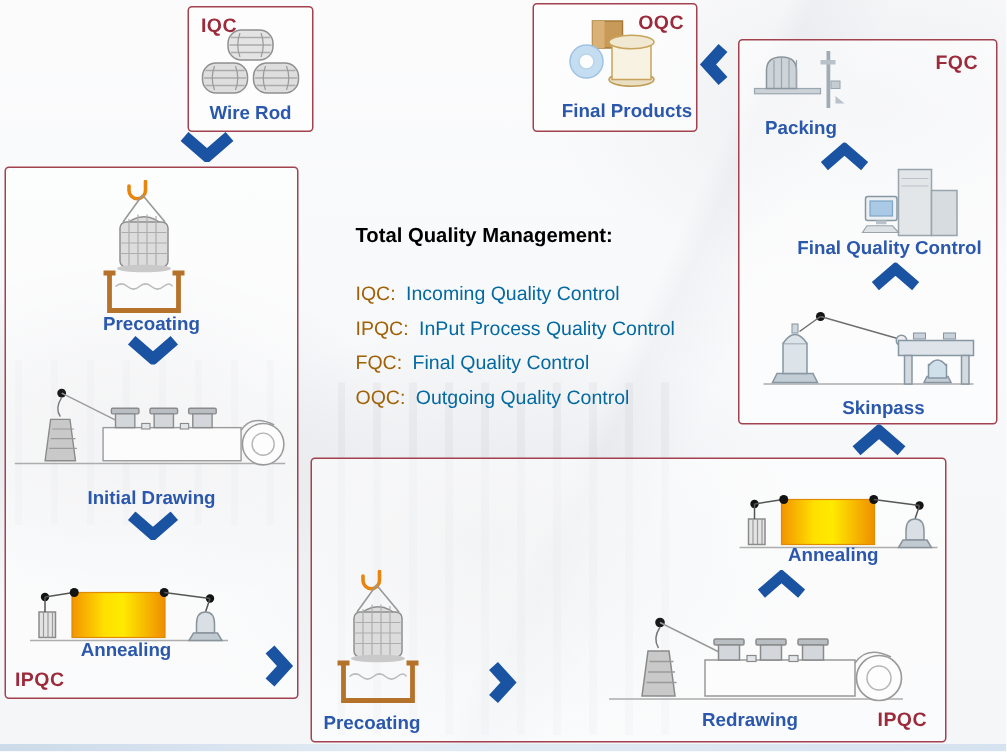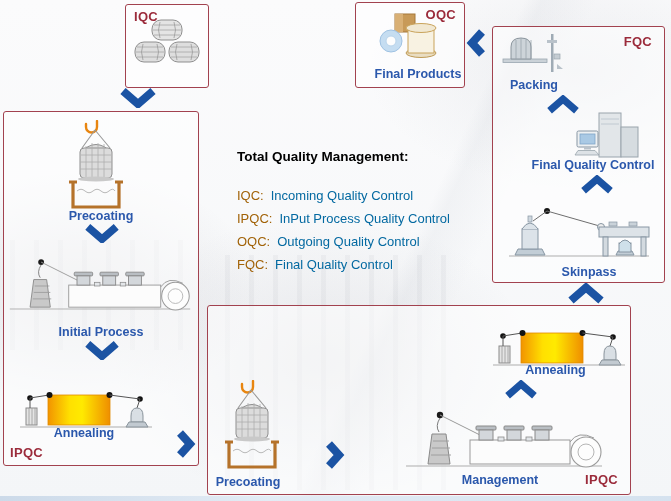--- a/index.html
+++ b/index.html
@@ -51,20 +51,21 @@
           <rect x="35" y="24" width="30" height="20" rx="9"></rect>
         </g>
         <g stroke="#ABABAB" stroke-width="0.9" fill="none">
           <path d="M3 29 h26 M2 34 h28 M3 39 h26 M37 29 h26 M36 34 h28 M37 39 h26"></path>
         </g>
         <rect x="18" y="2" width="30" height="20" rx="9" fill="#E4E4E4" stroke="#8F8F8F"></rect>
         <path d="M20 7 h26 M19 12 h28 M20 17 h26" stroke="#ABABAB" stroke-width="0.9" fill="none"></path>
         <path d="M9 26 q-3 8 0 16 M23 26 q3 8 0 16 M43 26 q-3 8 0 16 M57 26 q3 8 0 16 M26 4 q-3 8 0 16 M40 4 q3 8 0 16" stroke="#9A9A9A" stroke-width="0.8" fill="none"></path>
       </svg>
     </div>
+    <span class="step" style="left:0;right:0;bottom:5px;">Wire Rod</span>
   </div>
 
   <div class="chev" style="left:119px;top:88px;">
     <svg width="38" height="20" viewBox="0 0 38 20">
         <path d="M4 3 L19 16 L34 3" fill="none" stroke="#1B53A3" stroke-width="8"></path>
       </svg>
   </div>
 
   <div class="qbox" style="left:355px;top:2px;width:110px;height:86px;padding-left:12px;">
     <span class="tag" style="right:8px;top:4px;">OQC</span>
@@ -193,21 +194,21 @@
         </g>
         <g fill="#E3E6E9" stroke="#8A8A8A" stroke-width="0.8">
           <rect x="94" y="27" width="6" height="4"></rect>
             <rect x="122" y="27" width="6" height="4"></rect>
         </g>
         <circle cx="182" cy="42" r="15" fill="#FDFDFD" stroke="#9A9A9A" stroke-width="1.1"></circle>
         <circle cx="182" cy="42" r="8" fill="none" stroke="#B5B5B5"></circle>
         <path d="M166 32 q8 -12 24 -4" stroke="#9A9A9A" fill="none"></path>
       </svg>
     </div>
-    <span class="step" style="left:0;right:0;top:213px;">Initial Process</span>
+    <span class="step" style="left:0;right:0;top:213px;">Initial Drawing</span>
 
     <div class="icon" style="left:12px;top:270px;">
       <svg width="140" height="50" viewBox="0 0 136 50">
         <defs>
           <linearGradient id="fgA" x1="0" y1="0" x2="1" y2="0">
             <stop offset="0" stop-color="#F29400"></stop>
               <stop offset="0.35" stop-color="#FFE000"></stop>
             <stop offset="0.55" stop-color="#FFEA00"></stop>
               <stop offset="1" stop-color="#EF8E00"></stop>
           </linearGradient>
@@ -284,21 +285,21 @@
         </g>
         <g fill="#E3E6E9" stroke="#8A8A8A" stroke-width="0.8">
           <rect x="94" y="27" width="6" height="4"></rect>
             <rect x="122" y="27" width="6" height="4"></rect>
         </g>
         <circle cx="182" cy="42" r="15" fill="#FDFDFD" stroke="#9A9A9A" stroke-width="1.1"></circle>
         <circle cx="182" cy="42" r="8" fill="none" stroke="#B5B5B5"></circle>
         <path d="M166 32 q8 -12 24 -4" stroke="#9A9A9A" fill="none"></path>
       </svg>
     </div>
-    <span class="step" style="left:232px;width:120px;top:167px;">Management</span>
+    <span class="step" style="left:232px;width:120px;top:167px;">Redrawing</span>
 
     <div class="icon" style="left:282px;top:14px;">
       <svg width="138" height="50" viewBox="0 0 136 50">
         <defs>
           <linearGradient id="fgB" x1="0" y1="0" x2="1" y2="0">
             <stop offset="0" stop-color="#F29400"></stop>
               <stop offset="0.35" stop-color="#FFE000"></stop>
             <stop offset="0.55" stop-color="#FFEA00"></stop>
               <stop offset="1" stop-color="#EF8E00"></stop>
           </linearGradient>
@@ -336,20 +337,20 @@
 
   <div class="legend">
     <div class="legend-title">Total Quality Management:</div>
     <div class="legend-row">
       <span class="abbr">IQC:</span><span class="def">Incoming Quality Control</span>
     </div>
     <div class="legend-row">
       <span class="abbr">IPQC:</span><span class="def">InPut Process Quality Control</span>
     </div>
     <div class="legend-row">
+      <span class="abbr">FQC:</span><span class="def">Final Quality Control</span>
+    </div>
+    <div class="legend-row">
       <span class="abbr">OQC:</span><span class="def">Outgoing Quality Control</span>
     </div>
-    <div class="legend-row">
-      <span class="abbr">FQC:</span><span class="def">Final Quality Control</span>
-    </div>
   </div>
 
 </div>
 
 </body></html>

